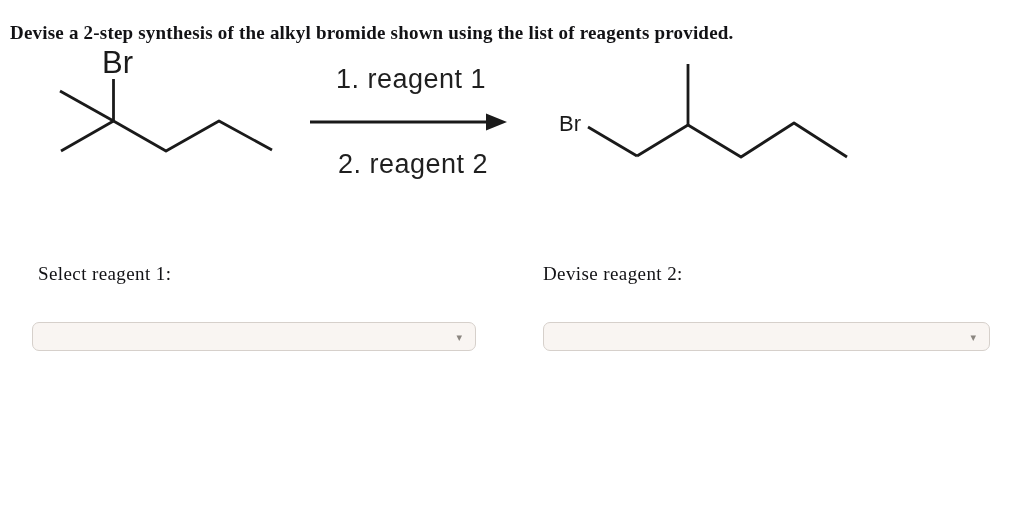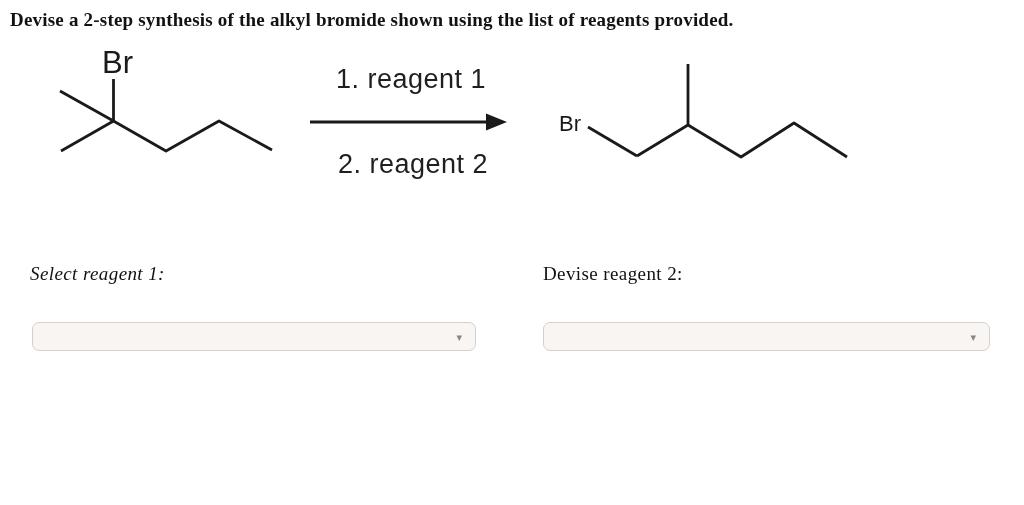--- a/index.html
+++ b/index.html
@@ -8,21 +8,21 @@
     position: relative;
     width: 1024px;
     height: 505px;
     overflow: hidden;
     font-family: "Liberation Serif", serif;
     color: #121215;
   }
   .title {
     position: absolute;
     left: 10px;
-    top: 9px;
+    top: 22px;
     font-size: 19px;
     font-weight: bold;
     letter-spacing: 0.2px;
     white-space: nowrap;
   }
   .scheme-svg {
     position: absolute;
     left: 0;
     top: 0;
   }
@@ -46,21 +46,21 @@
   }
   .arrow-line { stroke: #1a1a1a; stroke-width: 3.2; }
   .arrow-head { fill: #1a1a1a; }
   .select-label {
     position: absolute;
     top: 263px;
     font-size: 19px;
     letter-spacing: 0.4px;
     white-space: nowrap;
   }
-  .select-label.left  { left: 30px; font-style: italic; }
+  .select-label.left  { left: 38px; }
   .select-label.right { left: 543px; }
   .dropdown {
     position: absolute;
     top: 322px;
     height: 29px;
     background: #f9f5f2;
     border: 1px solid #d6d0cb;
     border-radius: 7px;
     cursor: pointer;
   }

